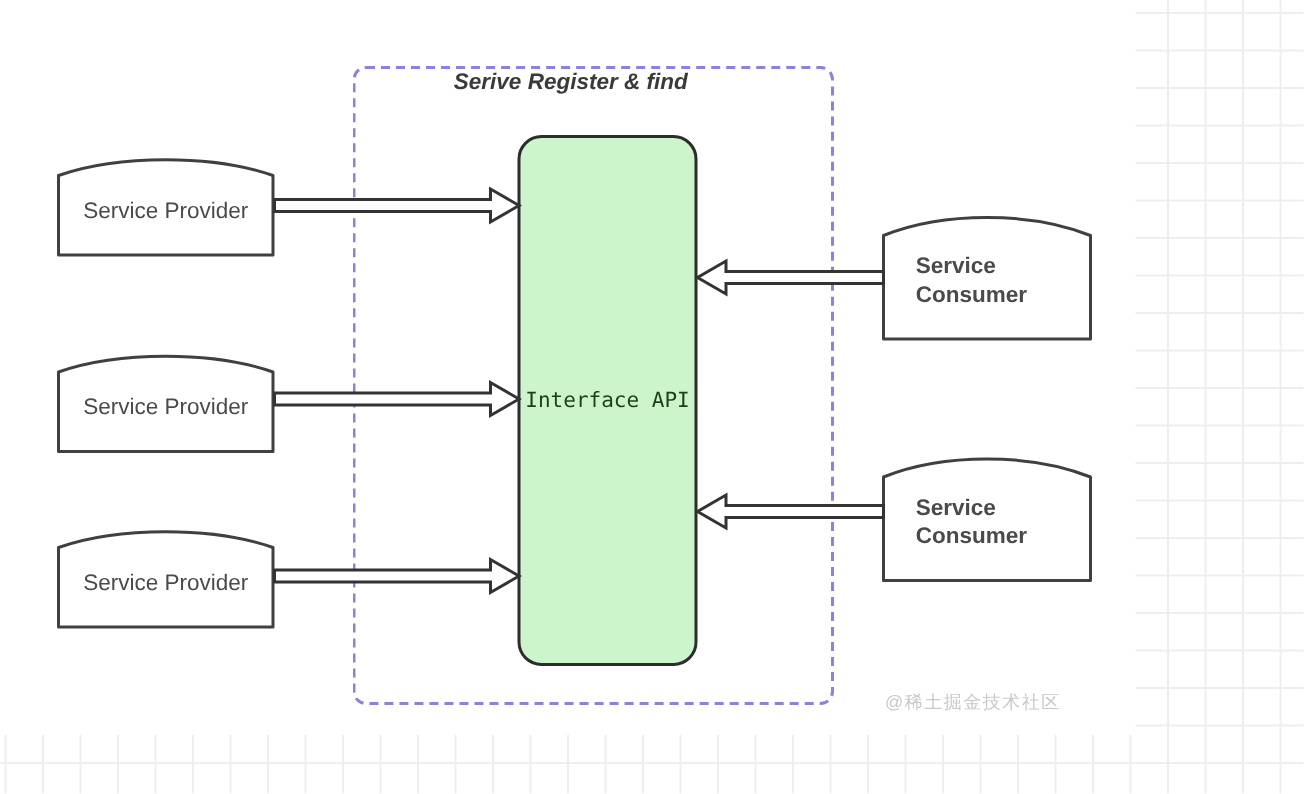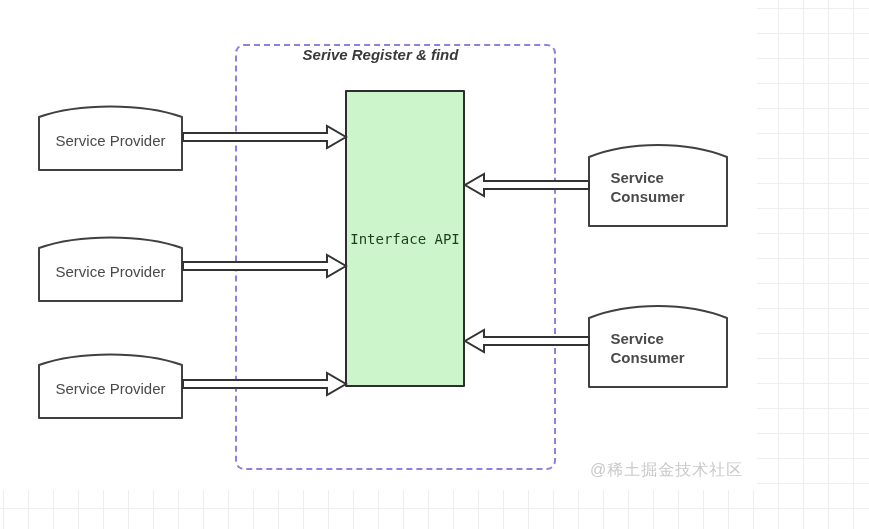--- a/index.html
+++ b/index.html
@@ -35,24 +35,24 @@
     text-align: center;
     font-size: 15px;
     font-weight: bold;
     font-style: italic;
     color: #3a3a3a;
   }
 
   
   .center-box {
     left: 345px; top: 90px;
-    width: 120px; height: 297px;
+    width: 120px; height: 354px;
     background: #ccf5cc;
     border: 2px solid #2d2d2d;
-    border-radius: 1px;
+    border-radius: 16px;
     display: flex;
     align-items: center;
     justify-content: center;
   }
   .center-box .label {
     font-family: "DejaVu Sans Mono", monospace;
     font-size: 14px;
     color: #1d3d1d;
     white-space: nowrap;
   }
@@ -74,21 +74,21 @@
   .provider-3 { top: 349px; }
   .consumer { left: 587px; width: 142px; height: 90px; font-weight: bold; }
   .consumer-1 { top: 139px; }
   .consumer-2 { top: 300px; }
   .consumer .label { width: 95px; }
 
   .arrow-svg { position: absolute; }
 
   .watermark {
     left: 590px; top: 460px;
-    font-size: 16px;
+    font-size: 12px;
     color: #c9c9c9;
     letter-spacing: 1px;
     white-space: nowrap;
   }
 </style>
 </head>
 <body>
 
 <div class="canvas">
 

